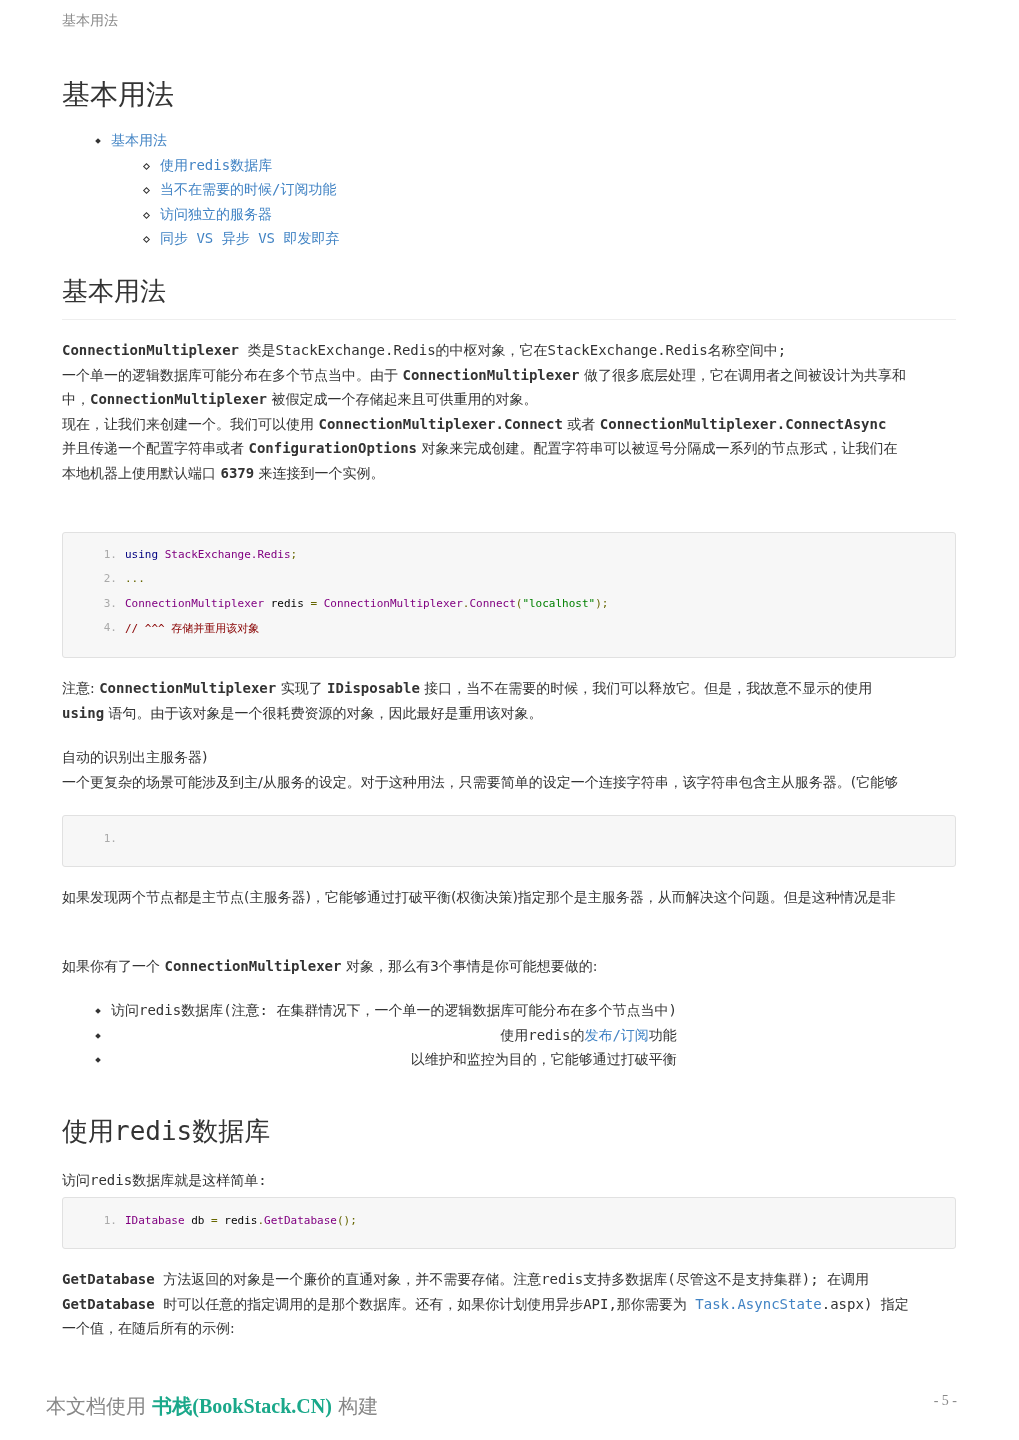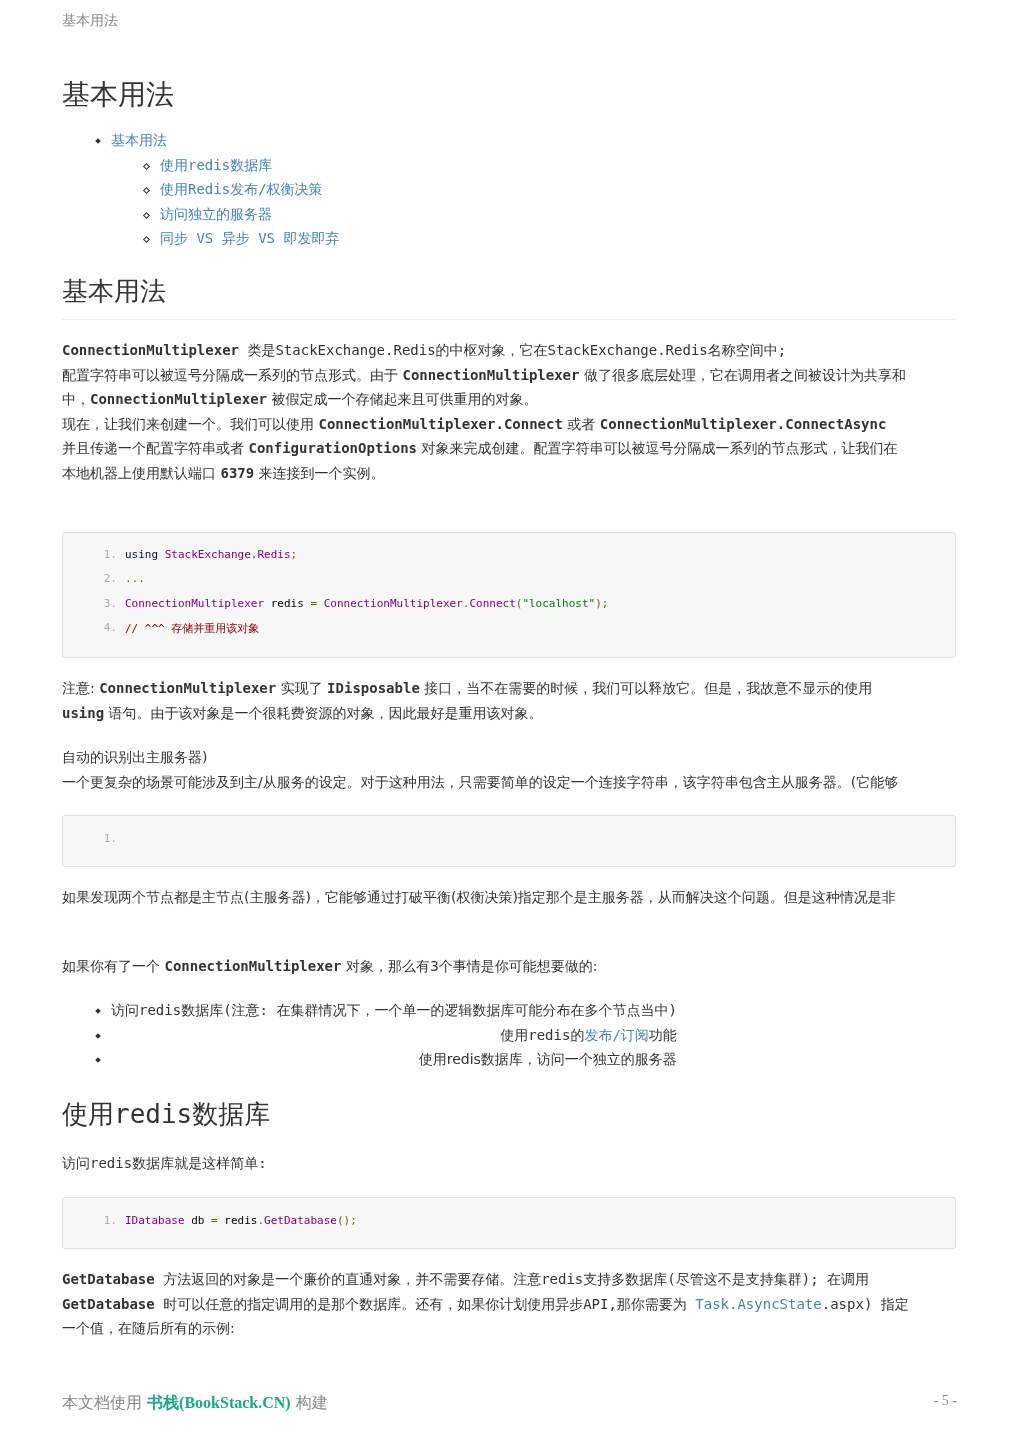--- a/index.html
+++ b/index.html
@@ -10,62 +10,62 @@
   h1.title { position:absolute; left:0; top:76px; margin:0; font-size:28px; font-weight:normal; color:#333; }
   .toc { position:absolute; left:0; top:128px; width:600px; list-style:none; margin:0; padding:0; }
   .toc li { position:relative; font-size:14px; line-height:24.5px; }
   .toc .lvl1 { padding-left:49px; }
   .toc .lvl2 { padding-left:98px; }
   .toc li::before { content:""; position:absolute; width:4px; height:4px; background:#333;
                     transform:rotate(45deg); top:11px; }
   .toc .lvl1::before { left:34px; }
   .toc .lvl2::before { left:82px; background:#fff; border:1px solid #333; width:3px; height:3px; }
   a, .link { color:#4183c4; text-decoration:none; }
-  .mono { font-family:"DejaVu Sans Mono","Liberation Mono",monospace; }
+  .mono { font-family:"DejaVu Sans Mono","Liberation Mono",monospace;margin-top:17px; }
   h2 { position:absolute; left:0; margin:0; font-size:26px; font-weight:normal; color:#333; }
   .h2-rule { position:absolute; left:0; width:894px; height:1px; background:#eee; }
   .para { position:absolute; left:0; width:894px; font-size:14px; line-height:24.6px; color:#333; }
   .para b { font-family:"DejaVu Sans Mono","Liberation Mono",monospace; font-weight:bold; }
   .code { position:absolute; left:0; width:892px; background:#f7f7f7; border:1px solid #e1e1e1;
           border-radius:3px; font-family:"DejaVu Sans Mono","Liberation Mono",monospace; font-size:11px; }
   .code .ln { position:absolute; left:40px; color:#aaa; width:14px; text-align:right; }
   .code .line { position:absolute; left:62px; white-space:pre; }
   .kw { color:#000080; } .ty { color:#800080; } .str { color:#008000; }
   .pun { color:#666600; } .com { color:#880000; } .pl { color:#000; }
   .bullets { position:absolute; left:0; list-style:none; margin:0; padding:0;text-align:right; }
   .bullets li { position:relative; padding-left:49px; font-size:14px; line-height:24.5px; }
   .bullets li::before { content:""; position:absolute; left:34px; top:11px; width:4px; height:4px;
                         background:#333; transform:rotate(45deg); }
-  .footer-left { position:absolute; left:62px; top:1393px; font-size:16px; color:#888; }
+  .footer-left { position:absolute; left:46px; top:1393px; font-size:20px; color:#888; }
   .footer-left .brand { color:#1aa88a; font-family:"Liberation Serif","DejaVu Serif",serif; font-weight:bold; }
   .footer-right { position:absolute; right:62px; top:1393px; font-size:14px; color:#888;
                   font-family:"Liberation Serif","DejaVu Serif",serif; }
 </style>
 </head>
 <body>
 
 <div class="running-head">基本用法</div>
 
 <div class="page">
   <h1 class="title">基本用法</h1>
 
   <ul class="toc">
     <li class="lvl1"><a>基本用法</a></li>
     <li class="lvl2"><a class="mono">使用redis数据库</a></li>
-    <li class="lvl2"><a class="mono">使用Redis发布/权衡决策</a></li>
+    <li class="lvl2"><a class="mono">当不在需要的时候/订阅功能</a></li>
     <li class="lvl2"><a>访问独立的服务器</a></li>
     <li class="lvl2"><a class="mono">同步 VS 异步 VS 即发即弃</a></li>
   </ul>
 
   <h2 style="top:274px">基本用法</h2>
   <div class="h2-rule" style="top:319px"></div>
 
   <div class="para" style="top:338px">
     <div><b>ConnectionMultiplexer</b><span class="mono"> 类是StackExchange.Redis的中枢对象，它在StackExchange.Redis名称空间中;</span></div>
-    <div><span>配置字符串可以被逗号分隔成一系列的节点形式。由于 </span><b>ConnectionMultiplexer</b><span> 做了很多底层处理，它在调用者之间被设计为共享和</span></div>
+    <div><span>一个单一的逻辑数据库可能分布在多个节点当中。由于 </span><b>ConnectionMultiplexer</b><span> 做了很多底层处理，它在调用者之间被设计为共享和</span></div>
     <div><span>中，</span><b>ConnectionMultiplexer</b><span> 被假定成一个存储起来且可供重用的对象。</span></div>
     <div><span>现在，让我们来创建一个。我们可以使用 </span><b>ConnectionMultiplexer.Connect</b><span> 或者 </span><b>ConnectionMultiplexer.ConnectAsync</b></div>
     <div><span>并且传递一个配置字符串或者 </span><b>ConfigurationOptions</b><span> 对象来完成创建。配置字符串可以被逗号分隔成一系列的节点形式，让我们在</span></div>
     <div><span>本地机器上使用默认端口 </span><b>6379</b><span> 来连接到一个实例。</span></div>
   </div>
 
   <div class="code" style="top:532px; height:124px">
     <span class="ln" style="top:15px">1.</span>
     <span class="line" style="top:15px"><span class="kw">using</span> <span class="ty">StackExchange.Redis</span><span class="pun">;</span></span>
     <span class="ln" style="top:39px">2.</span>
@@ -94,21 +94,21 @@
     <div>如果发现两个节点都是主节点(主服务器)，它能够通过打破平衡(权衡决策)指定那个是主服务器，从而解决这个问题。但是这种情况是非</div>
   </div>
 
   <div class="para" style="top:954px">
     <span>如果你有了一个 </span><b>ConnectionMultiplexer</b><span> 对象，那么有3个事情是你可能想要做的:</span>
   </div>
 
   <ul class="bullets" style="top:998px">
     <li><span class="mono">访问redis数据库(注意: 在集群情况下，一个单一的逻辑数据库可能分布在多个节点当中)</span></li>
     <li><span class="mono">使用redis的</span><a class="mono">发布/订阅</a><span>功能</span></li>
-    <li><span>使用redis数据库，访问一个独立的服务器</span></li>
+    <li><span>以维护和监控为目的，它能够通过打破平衡</span></li>
   </ul>
 
   <h2 class="mono" style="top:1097px">使用redis数据库</h2>
 
   <div class="para mono" style="top:1151px">访问redis数据库就是这样简单:</div>
 
   <div class="code" style="top:1197px; height:50px">
     <span class="ln" style="top:16px">1.</span>
     <span class="line" style="top:16px"><span class="ty">IDatabase</span><span class="pl"> db </span><span class="pun">=</span><span class="pl"> redis</span><span class="pun">.</span><span class="ty">GetDatabase</span><span class="pun">();</span></span>
   </div>

